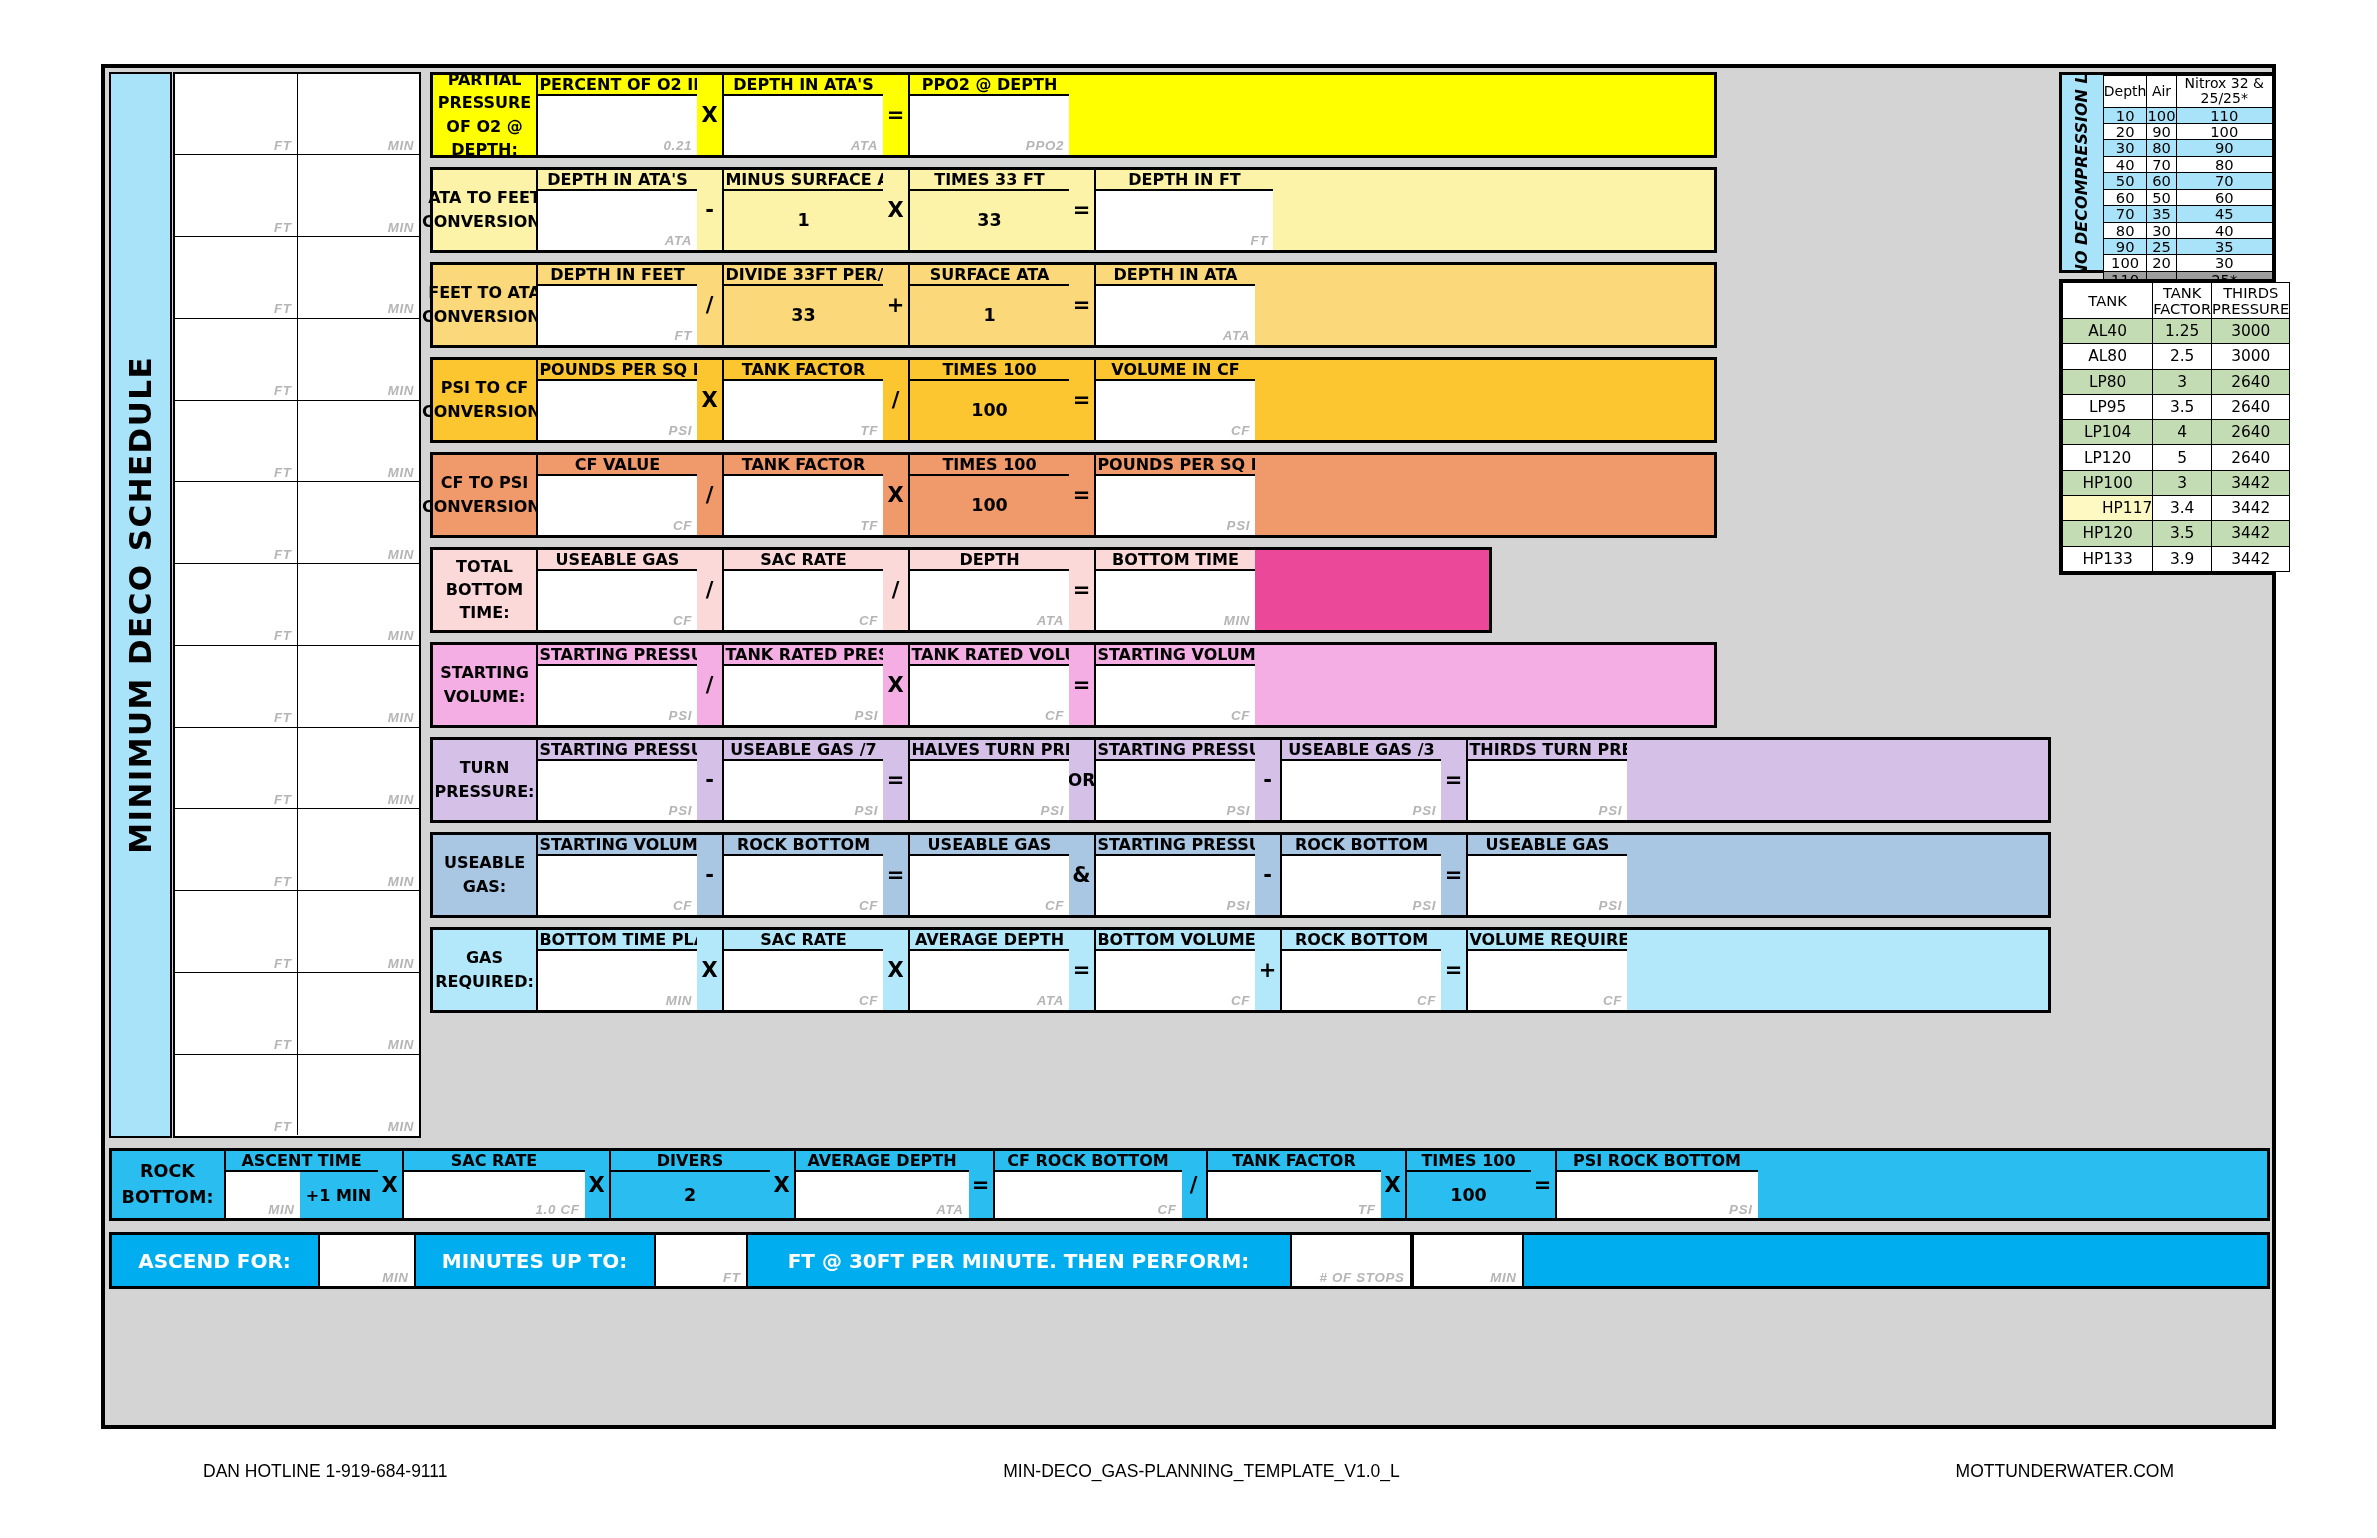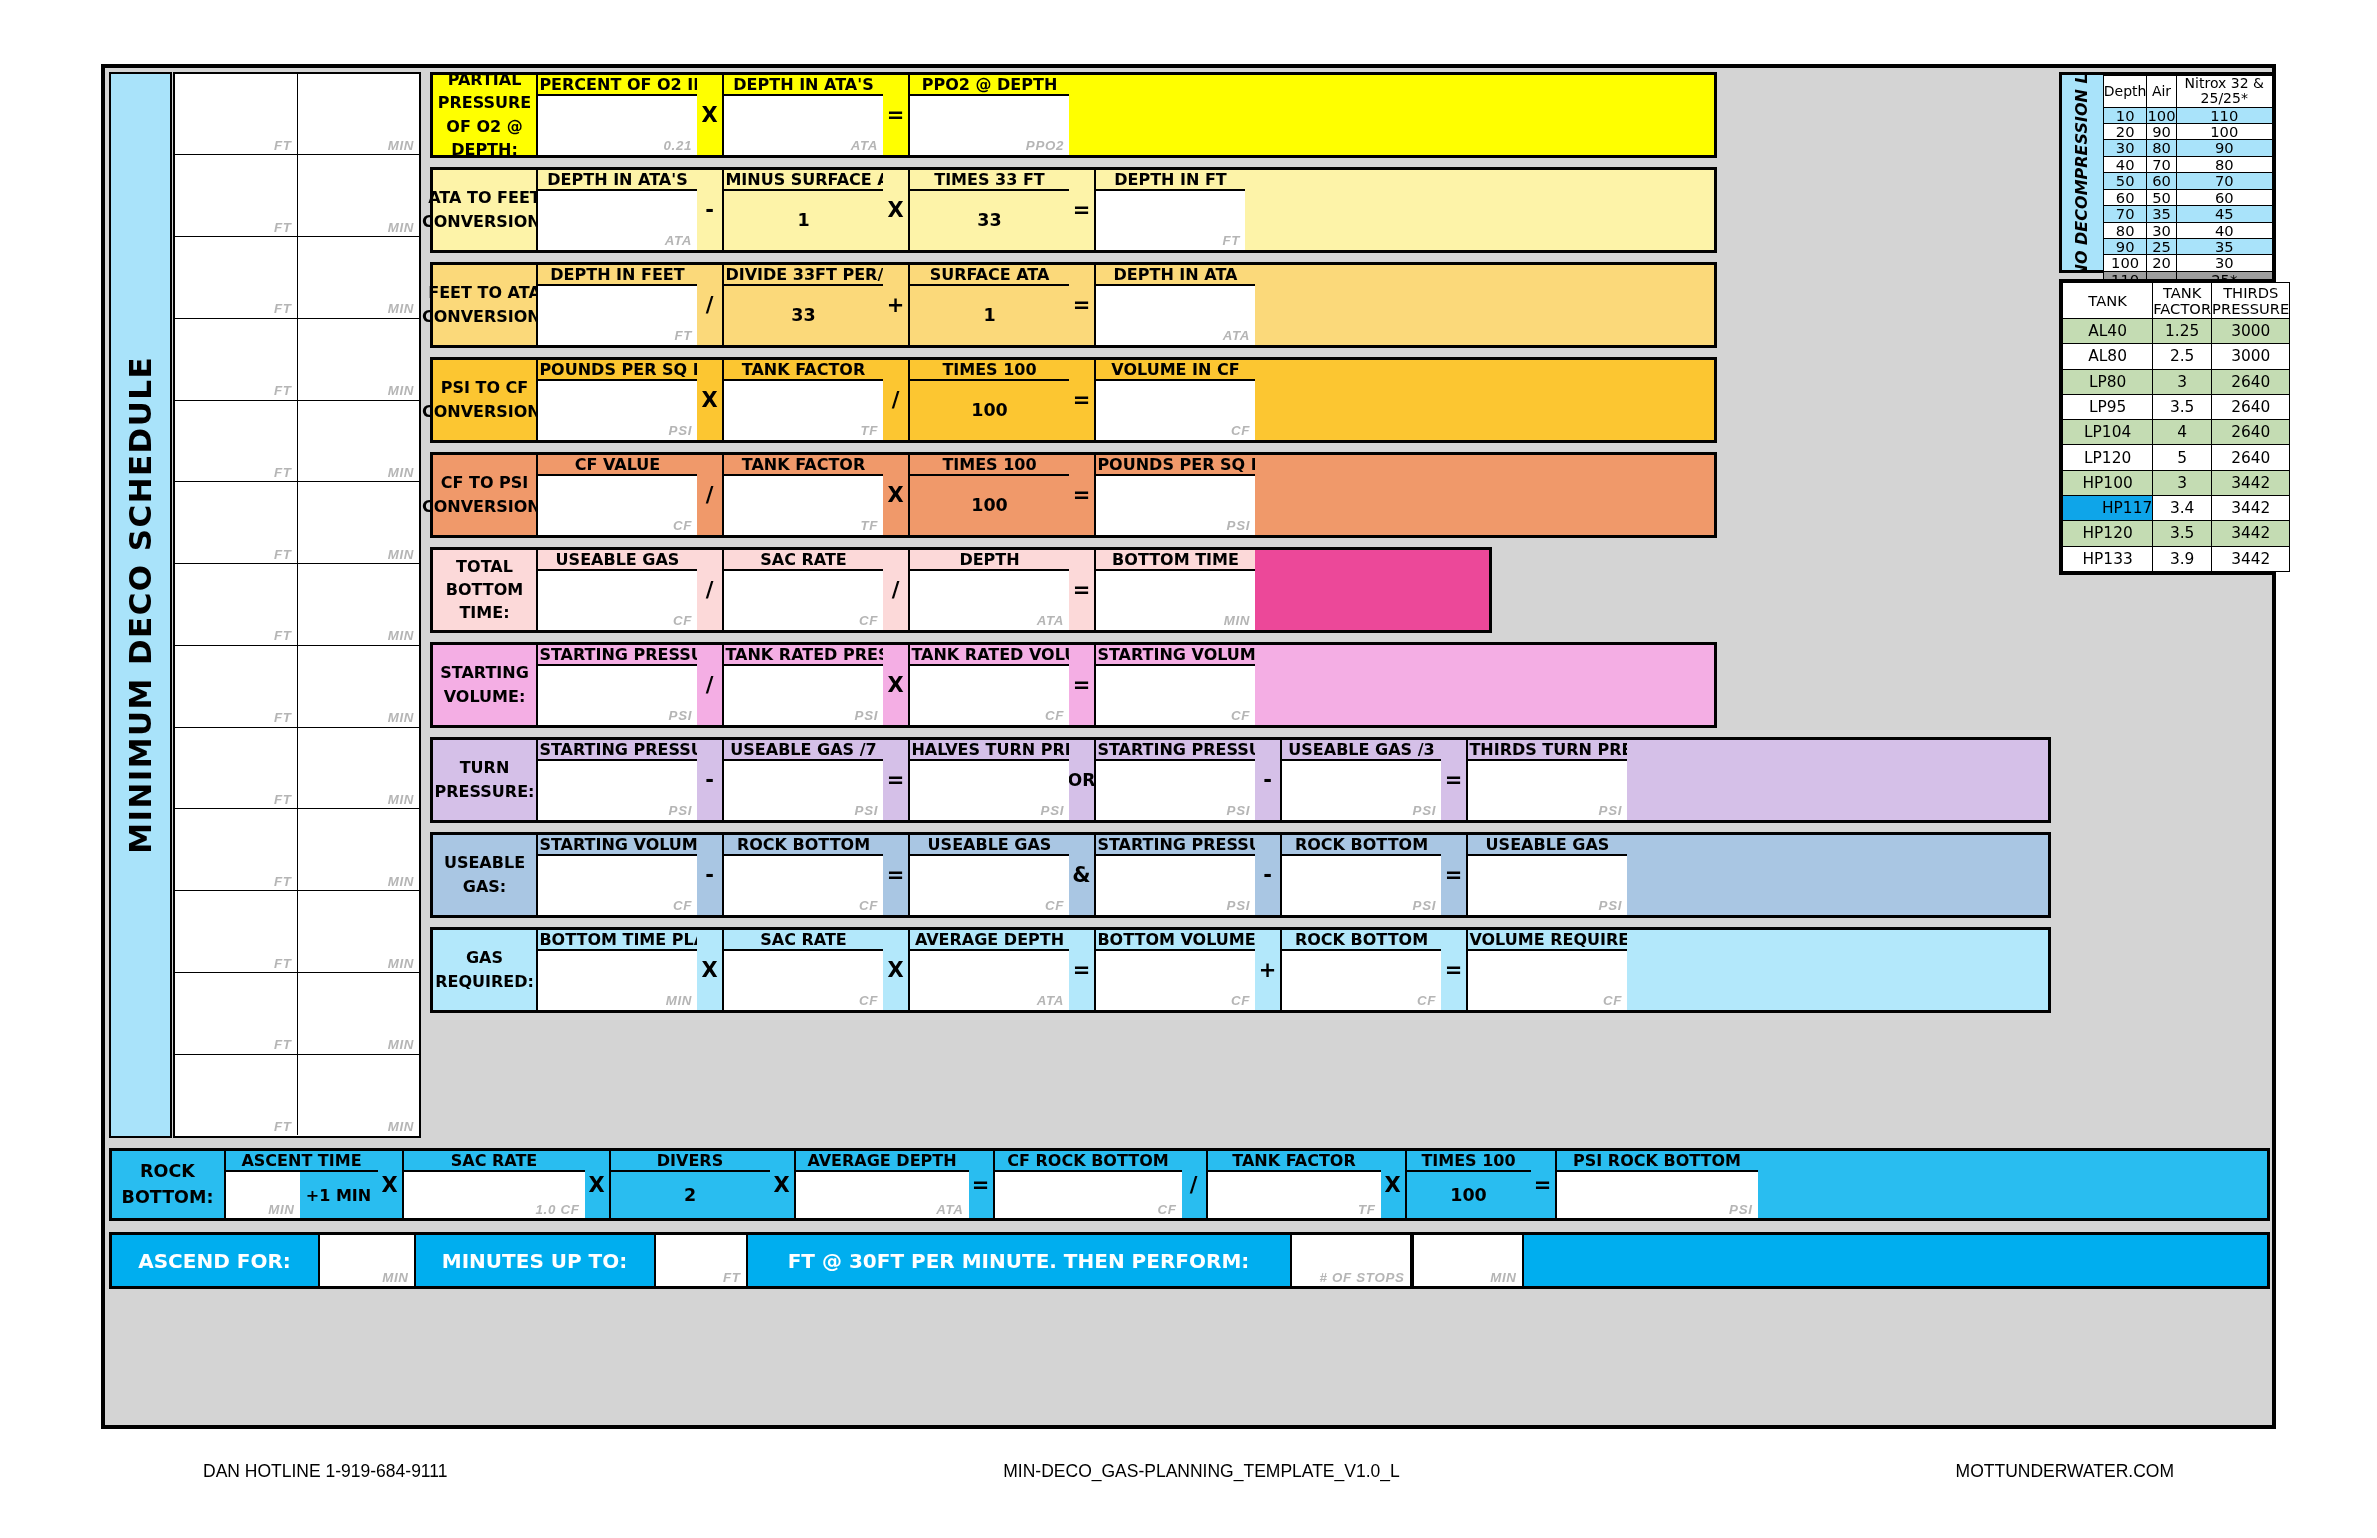--- a/index.html
+++ b/index.html
@@ -290,21 +290,21 @@
           <div class="fgroup divider-v" style="width: 161px; background: rgb(253, 243, 168);">
             <div class="fhead" style="background: rgb(253, 243, 168);">MINUS SURFACE ATA</div>
             <div class="fbody" style="background: rgb(253, 243, 168);">1</div>
           </div>
           <div class="op" style="width: 25px; background: rgb(253, 243, 168);">X</div>
           <div class="fgroup divider-v" style="width: 161px; background: rgb(253, 243, 168);">
             <div class="fhead" style="background: rgb(253, 243, 168);">TIMES 33 FT</div>
             <div class="fbody" style="background: rgb(253, 243, 168);">33</div>
           </div>
           <div class="op" style="width: 25px; background: rgb(253, 243, 168);">=</div>
-          <div class="fgroup divider-v" style="width: 151px; background: rgb(253, 243, 168);">
+          <div class="fgroup divider-v" style="width: 179px; background: rgb(253, 243, 168);">
             <div class="fhead" style="background: rgb(253, 243, 168);">DEPTH IN FT</div>
             <div class="fbody" style="background: rgb(255, 255, 255);">
               <div class="unit">FT</div>
             </div>
           </div>
         </div>
         <div class="frow" style="background: rgb(251, 217, 122); width: 1287px;">
           <div class="flabel" style="width: 103px; background: rgb(251, 217, 122);">FEET TO ATA CONVERSION:</div>
           <div class="fgroup divider-v" style="width: 161px; background: rgb(251, 217, 122);">
             <div class="fhead" style="background: rgb(251, 217, 122);">DEPTH IN FEET</div>
@@ -704,21 +704,21 @@
               <td style="background: rgb(255, 255, 255);">LP120</td>
               <td style="background: rgb(255, 255, 255);">5</td>
               <td style="background: rgb(255, 255, 255);">2640</td>
             </tr>
             <tr>
               <td style="background: rgb(196, 220, 179);">HP100</td>
               <td style="background: rgb(196, 220, 179);">3</td>
               <td style="background: rgb(196, 220, 179);">3442</td>
             </tr>
             <tr>
-              <td style="background: #0ea5e9; padding-left: 39px;">HP117</td>
+              <td style="background: #fef9c3; padding-left: 39px;">HP117</td>
               <td style="background: rgb(255, 255, 255);">3.4</td>
               <td style="background: rgb(255, 255, 255);">3442</td>
             </tr>
             <tr>
               <td style="background: rgb(196, 220, 179);">HP120</td>
               <td style="background: rgb(196, 220, 179);">3.5</td>
               <td style="background: rgb(196, 220, 179);">3442</td>
             </tr>
             <tr>
               <td style="background: rgb(255, 255, 255);">HP133</td>

